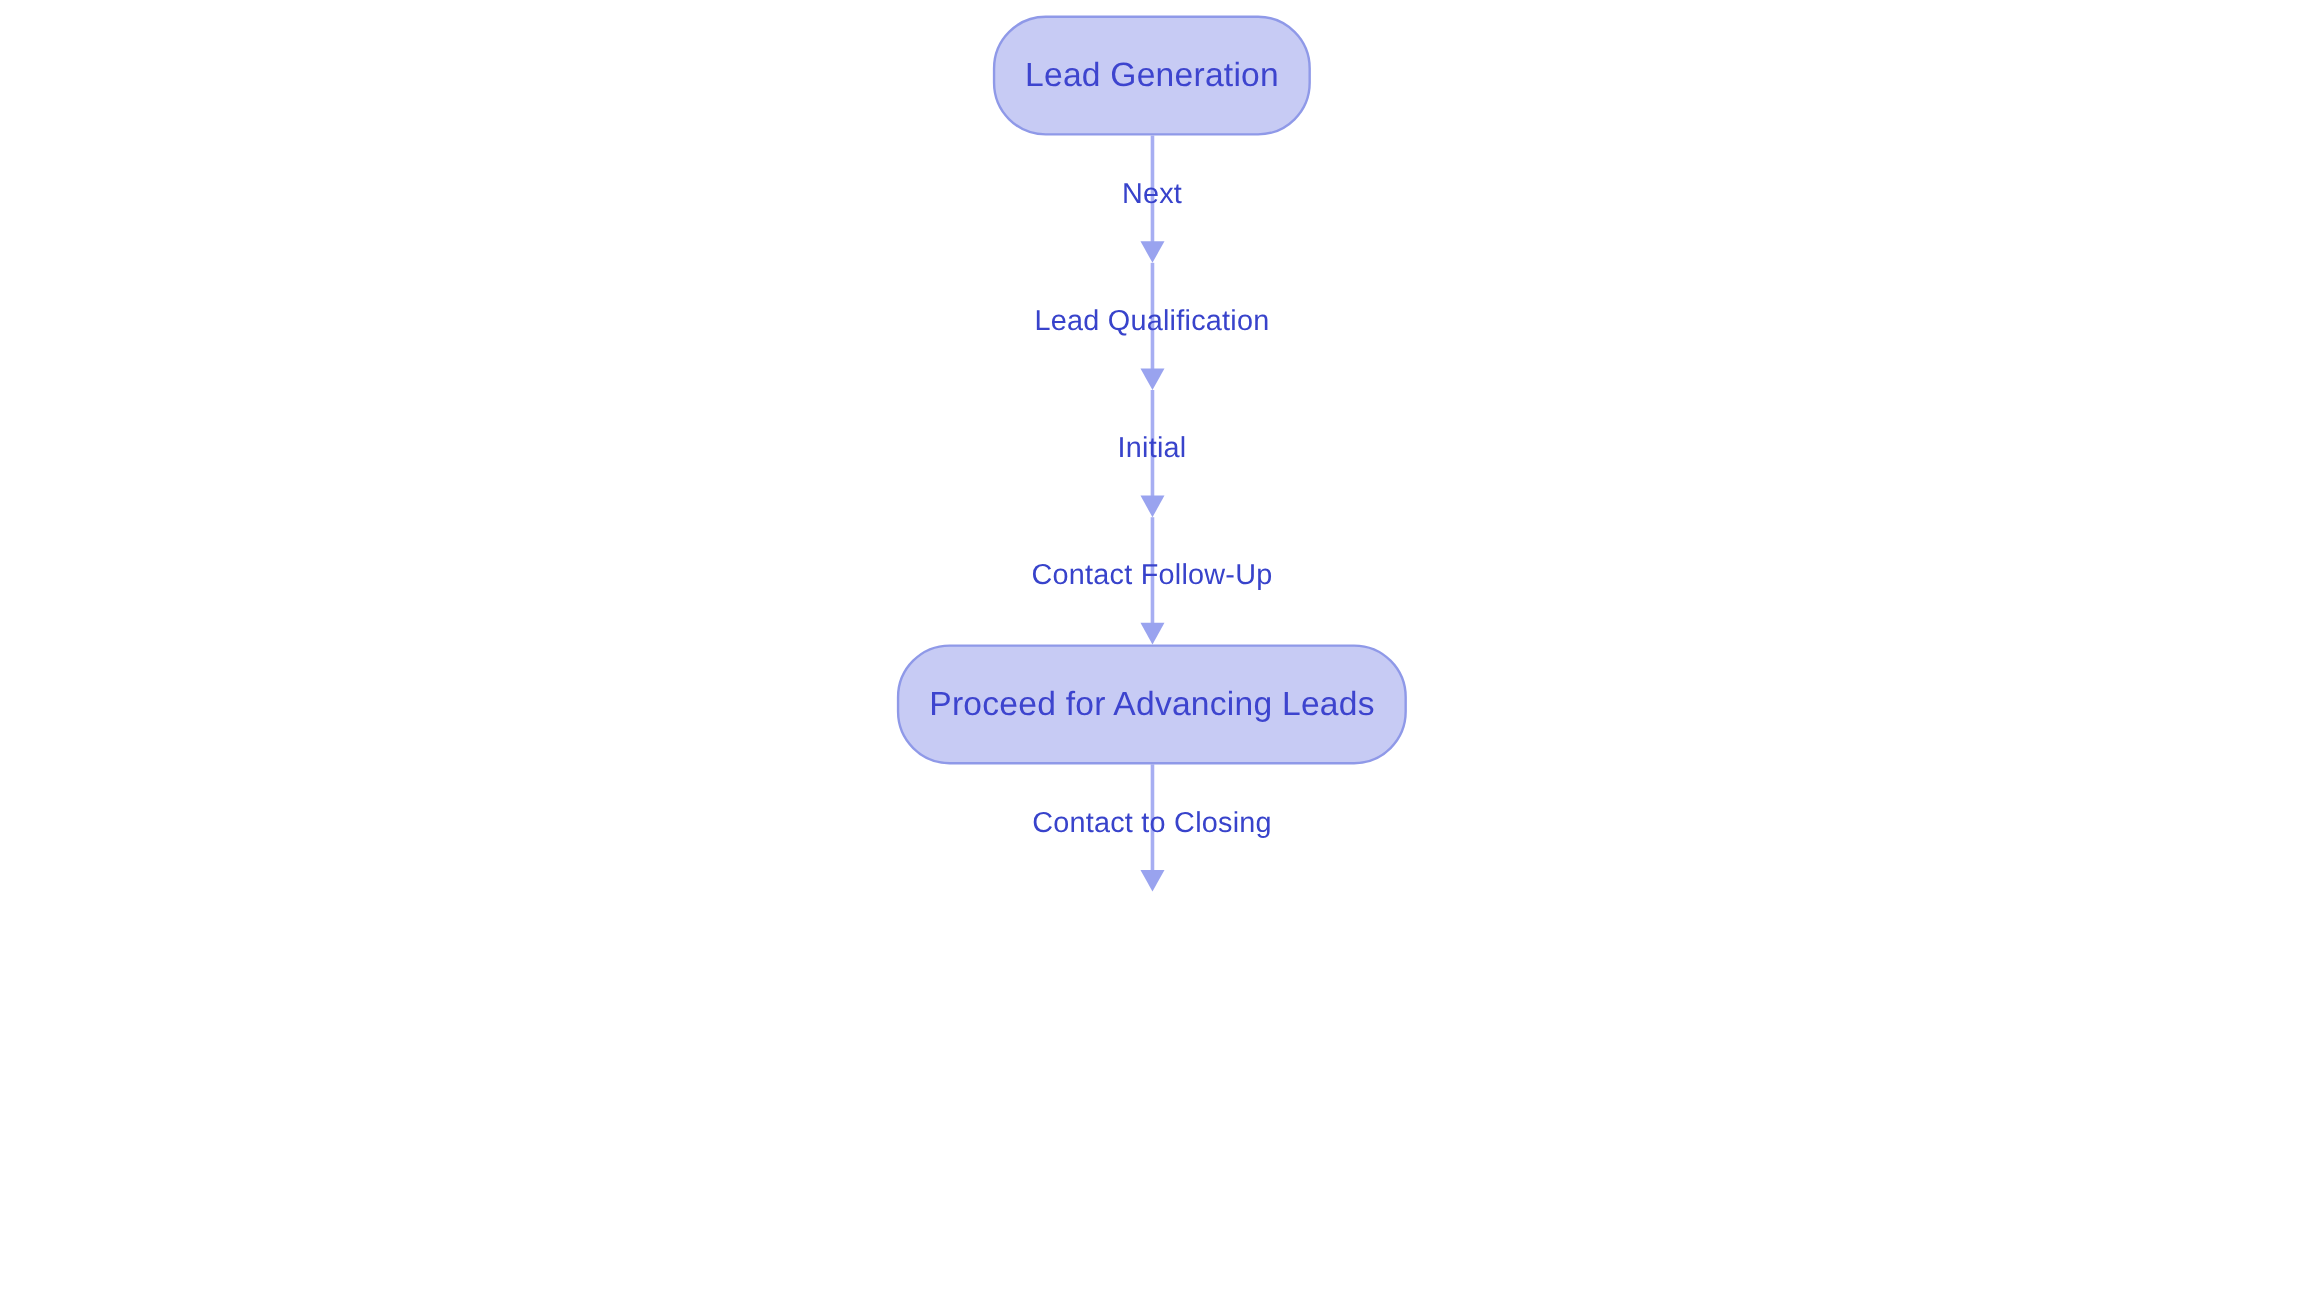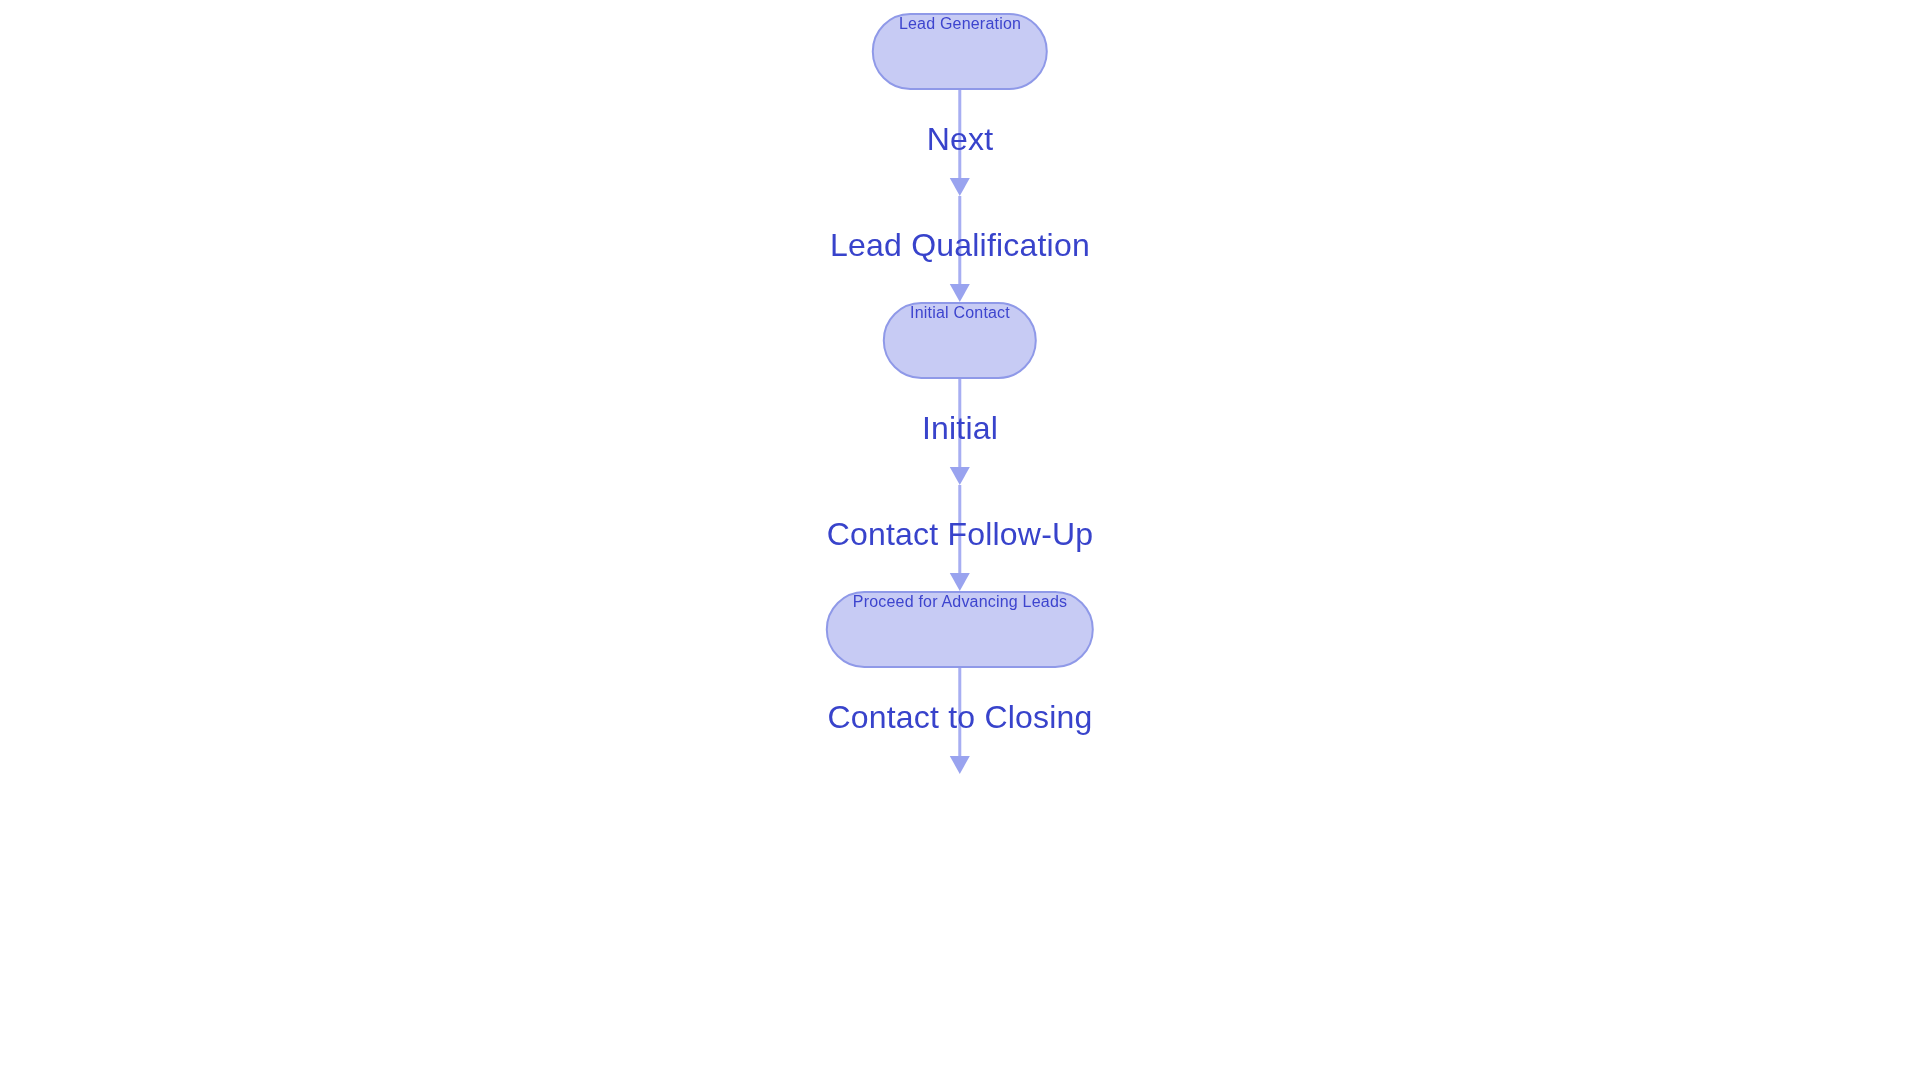--- a/index.html
+++ b/index.html
@@ -19,29 +19,30 @@
     position: absolute;
     top: 13px;
     left: 50%;
     transform: translateX(-50%);
     display: flex;
     flex-direction: column;
     align-items: center;
   }
   .node {
     box-sizing: border-box;
-    height: 77px;
+    height: 100px;
     border-radius: 44px;
     background: var(--node-fill, #c7cbf4);
     border: 2px solid var(--node-border, #8f99e8);
     color: var(--node-text, #3d44ce);
     display: flex;
+    align-items: center;
     justify-content: center;
     padding: 0 25px;
-    font-size: 16px;
+    font-size: 28px;
     letter-spacing: 0.2px;
     white-space: nowrap;
     z-index: 3;
   }
   .connector {
     position: relative;
     width: 0;
     height: 106px;
   }
   .edge-line {
@@ -65,21 +66,21 @@
     border-right: 10px solid transparent;
     border-top: 18px solid var(--edge-arrow, #99a3ef);
     z-index: 1;
   }
   .edge-label {
     position: absolute;
     left: 0;
     top: 49px;
     transform: translate(-50%, -50%);
     color: var(--edge-label-text, #3843cb);
-    font-size: 32px;
+    font-size: 24px;
     letter-spacing: 0.2px;
     white-space: nowrap;
     z-index: 2;
   }
 </style>
 </head>
 <body>
 
 <div class="canvas" style="background: rgb(255, 255, 255);">
   <div class="flow">
@@ -94,23 +95,20 @@
       <div class="edge-label">Next</div>
     </div>
 
 
     <div class="connector">
       <div class="edge-line"></div>
       <div class="edge-arrow"></div>
       <div class="edge-label">Lead Qualification</div>
     </div>
 
-    <div class="node">
-      <span>Initial Contact</span>
-    </div>
 
     <div class="connector">
       <div class="edge-line"></div>
       <div class="edge-arrow"></div>
       <div class="edge-label">Initial</div>
     </div>
 
 
     <div class="connector">
       <div class="edge-line"></div>

